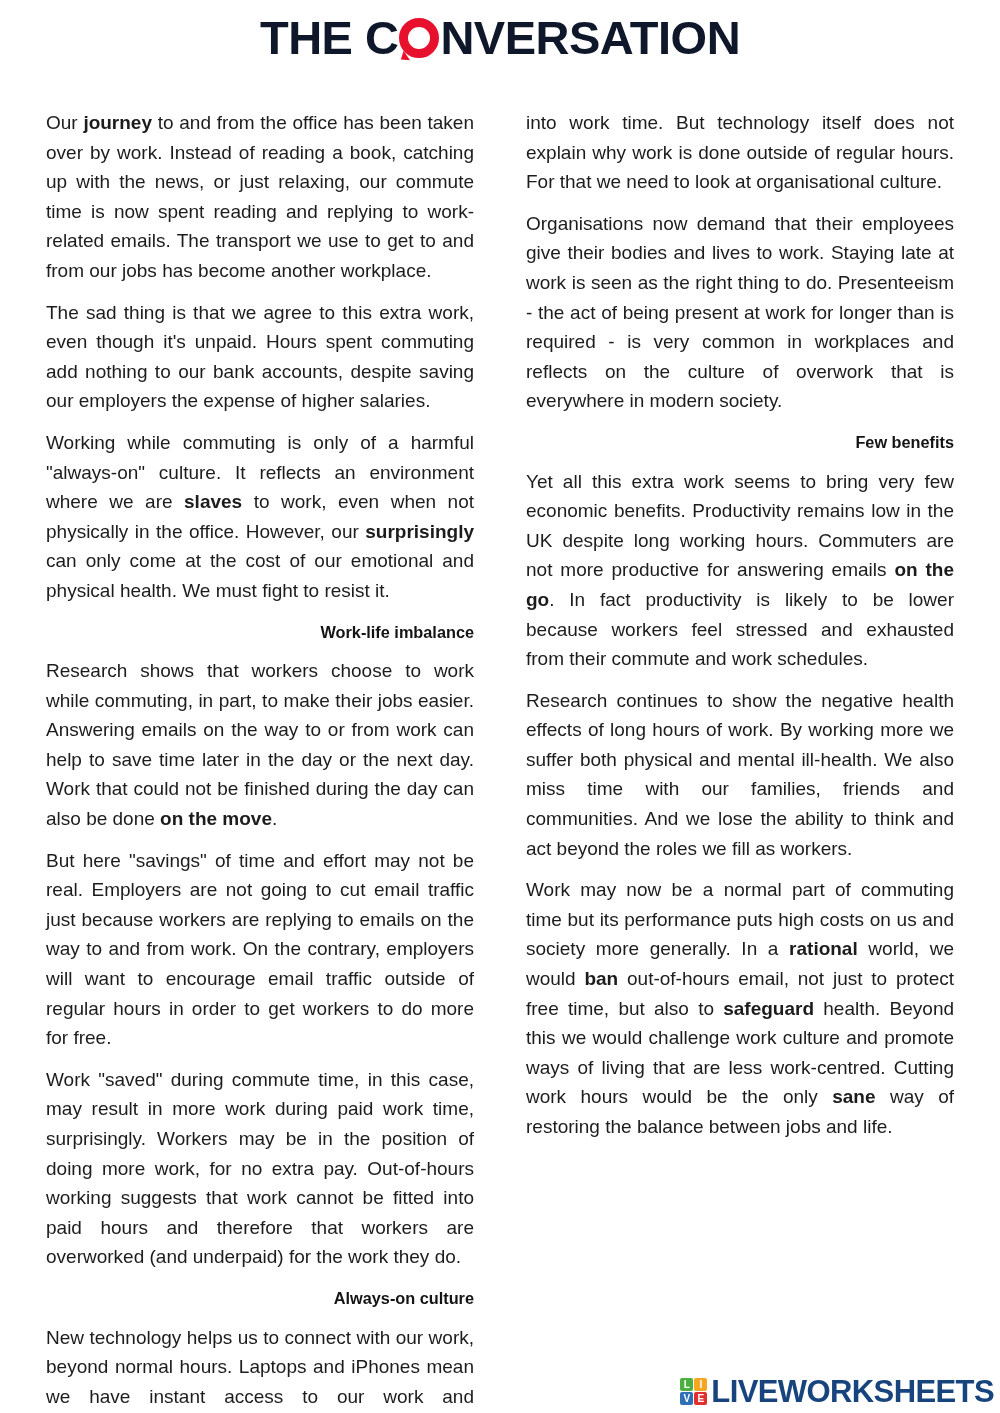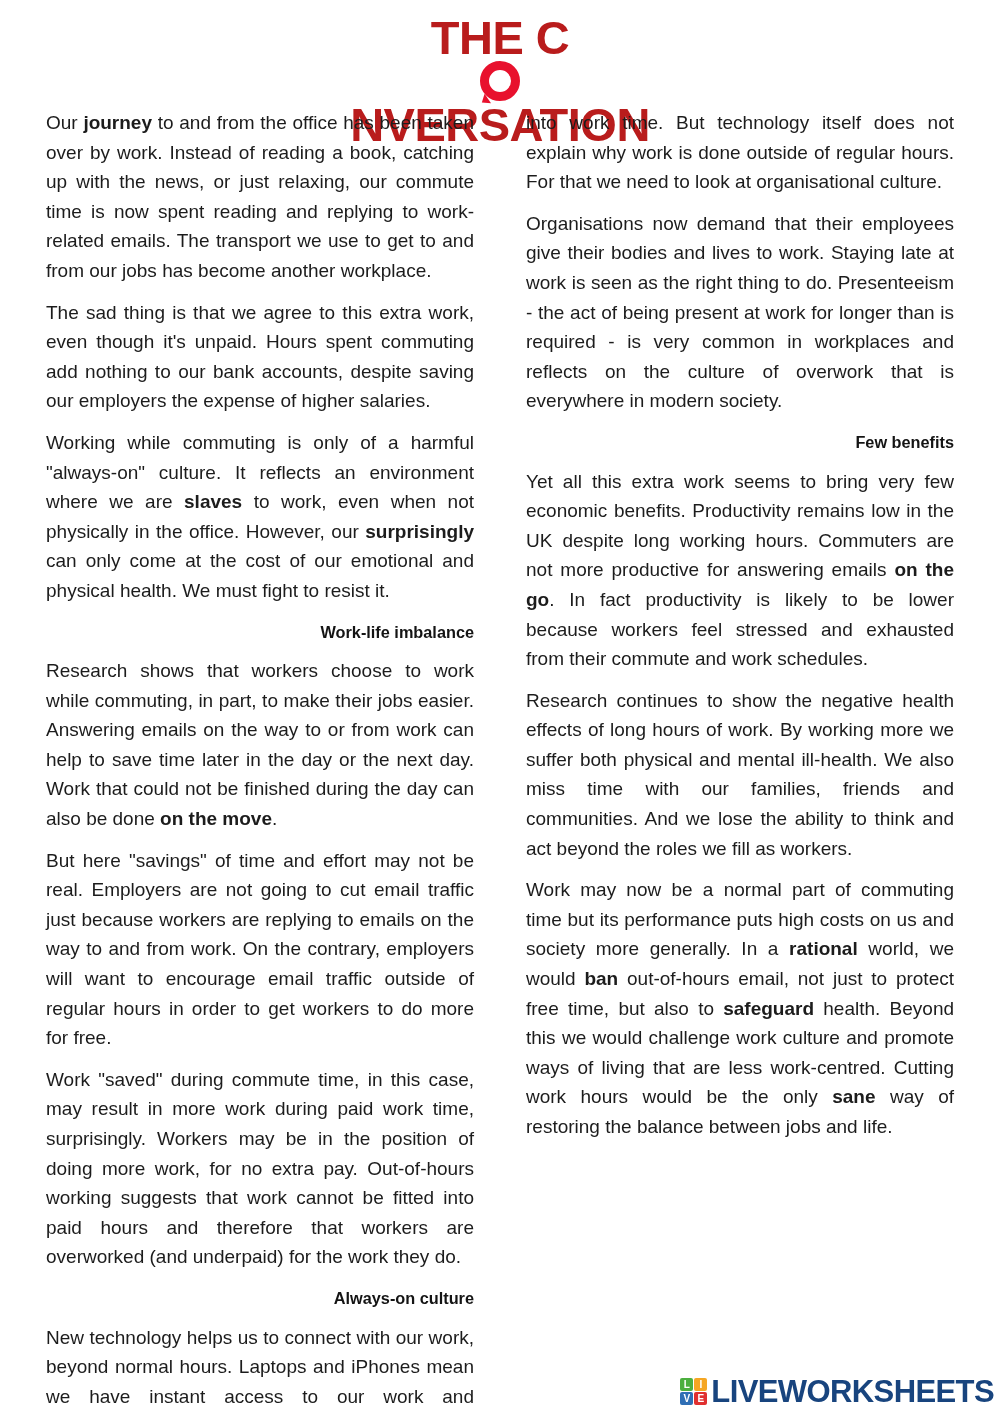--- a/index.html
+++ b/index.html
@@ -23,23 +23,22 @@
     display: flex;
     justify-content: center;
     align-items: center;
   }
   .logo-wordmark {
     display: flex;
     align-items: center;
     font-size: 47px;
     font-weight: bold;
     letter-spacing: -0.5px;
-    color: #b91c1c;
+    color: #0f172a;
     line-height: 1;
-    flex-direction: column;
   }
   .logo-part {
     white-space: pre;
   }
   .logo-bubble {
     position: relative;
     display: inline-block;
     width: 40px;
     height: 40px;
     margin: 0 1px;

